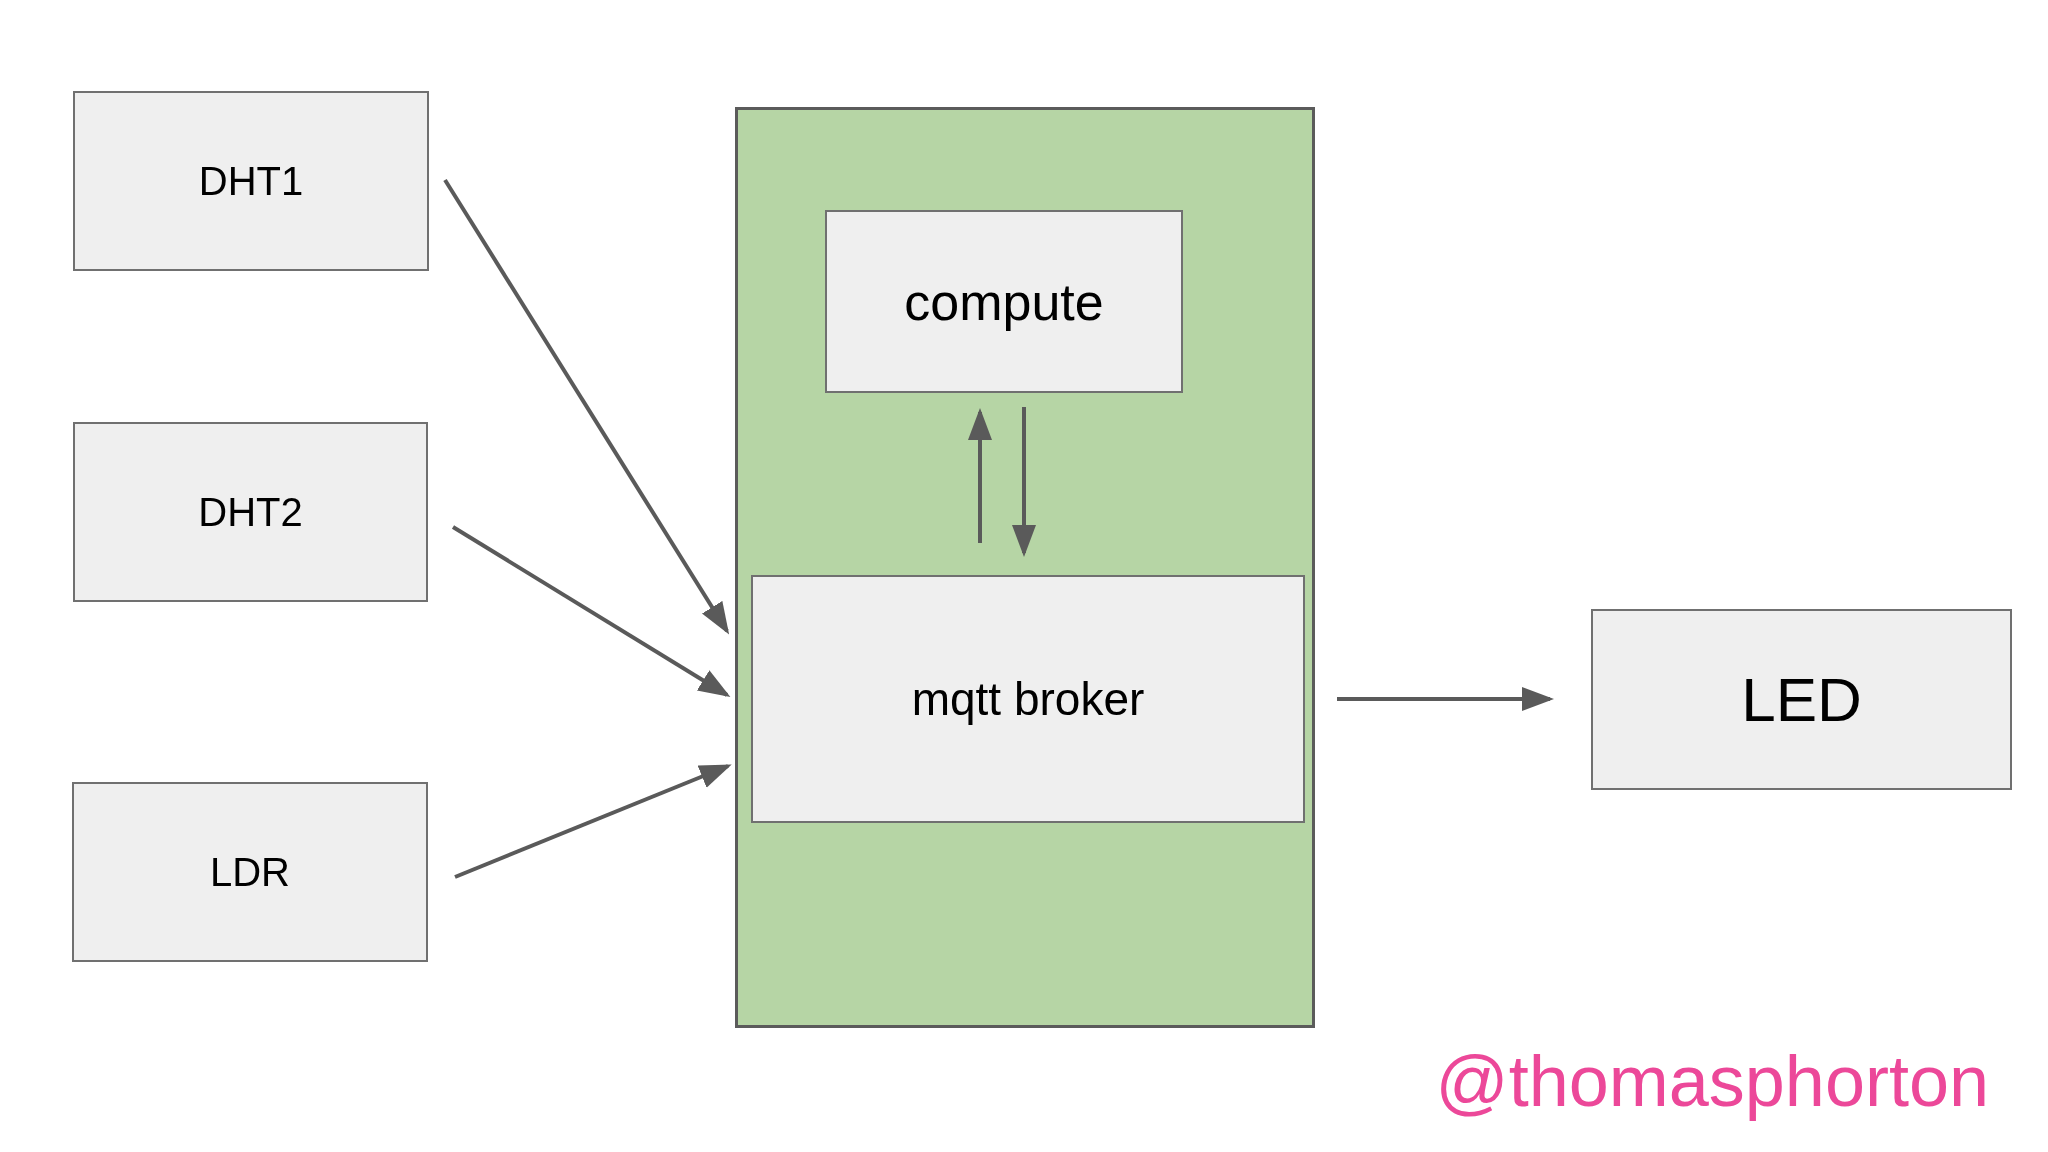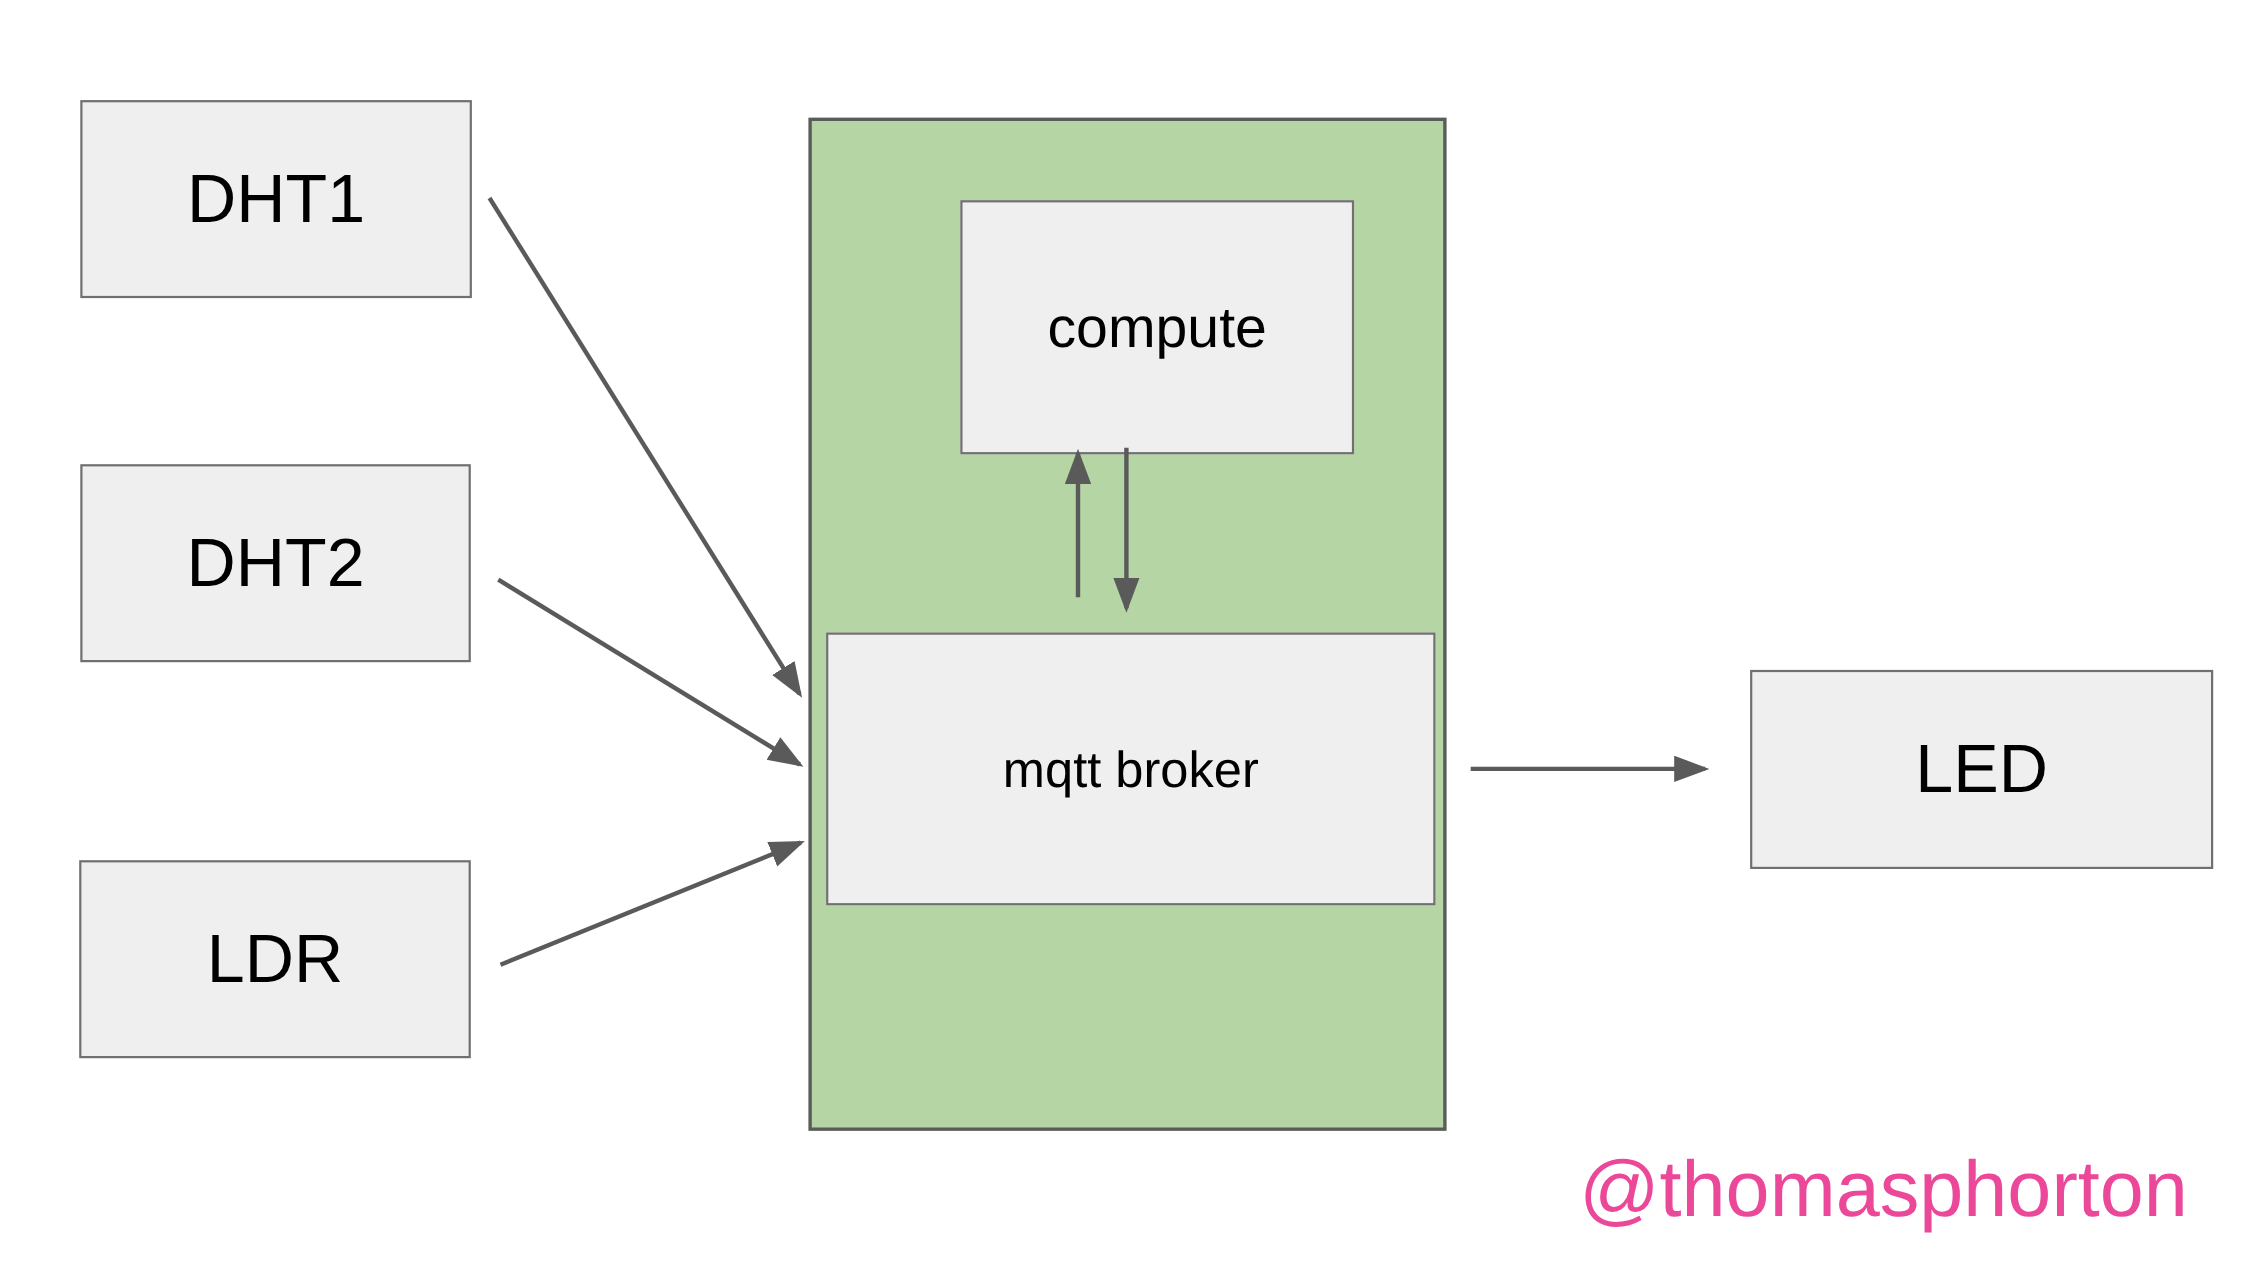--- a/index.html
+++ b/index.html
@@ -21,21 +21,21 @@
     background: #efefef;
     border: 2px solid #707070;
     display: flex;
     align-items: center;
     justify-content: center;
     color: #000000;
   }
   .node span {
     white-space: nowrap;
   }
-  .sensor-label { font-size: 62px; }
+  .sensor-label { font-size: 40px; }
   .led-label    { font-size: 62px; }
   .compute-label{ font-size: 52px; }
   .mqtt-label   { font-size: 46px; }
 
   #node-dht1 { left: 73px;  top: 91px;  width: 356px; height: 180px; }
   #node-dht2 { left: 73px;  top: 422px; width: 355px; height: 180px; }
   #node-ldr  { left: 72px;  top: 782px; width: 356px; height: 180px; }
   #node-led  { left: 1591px; top: 609px; width: 421px; height: 181px; }
 
   #container-broker-host {
@@ -43,24 +43,23 @@
     box-sizing: border-box;
     left: 735px;
     top: 107px;
     width: 580px;
     height: 921px;
     background: #b6d5a5;
     border: 3px solid #5b5b5b;
   }
   #node-compute {
     left: 87px;
-    top: 72px;
+    top: 100px;
     width: 358px;
-    height: 231px;
-    margin-left: 48px;
+    height: 183px;
   }
   #node-mqtt-broker {
     left: 13px;
     top: 465px;
     width: 554px;
     height: 248px;
   }
 
   .arrow-layer {
     position: absolute;

